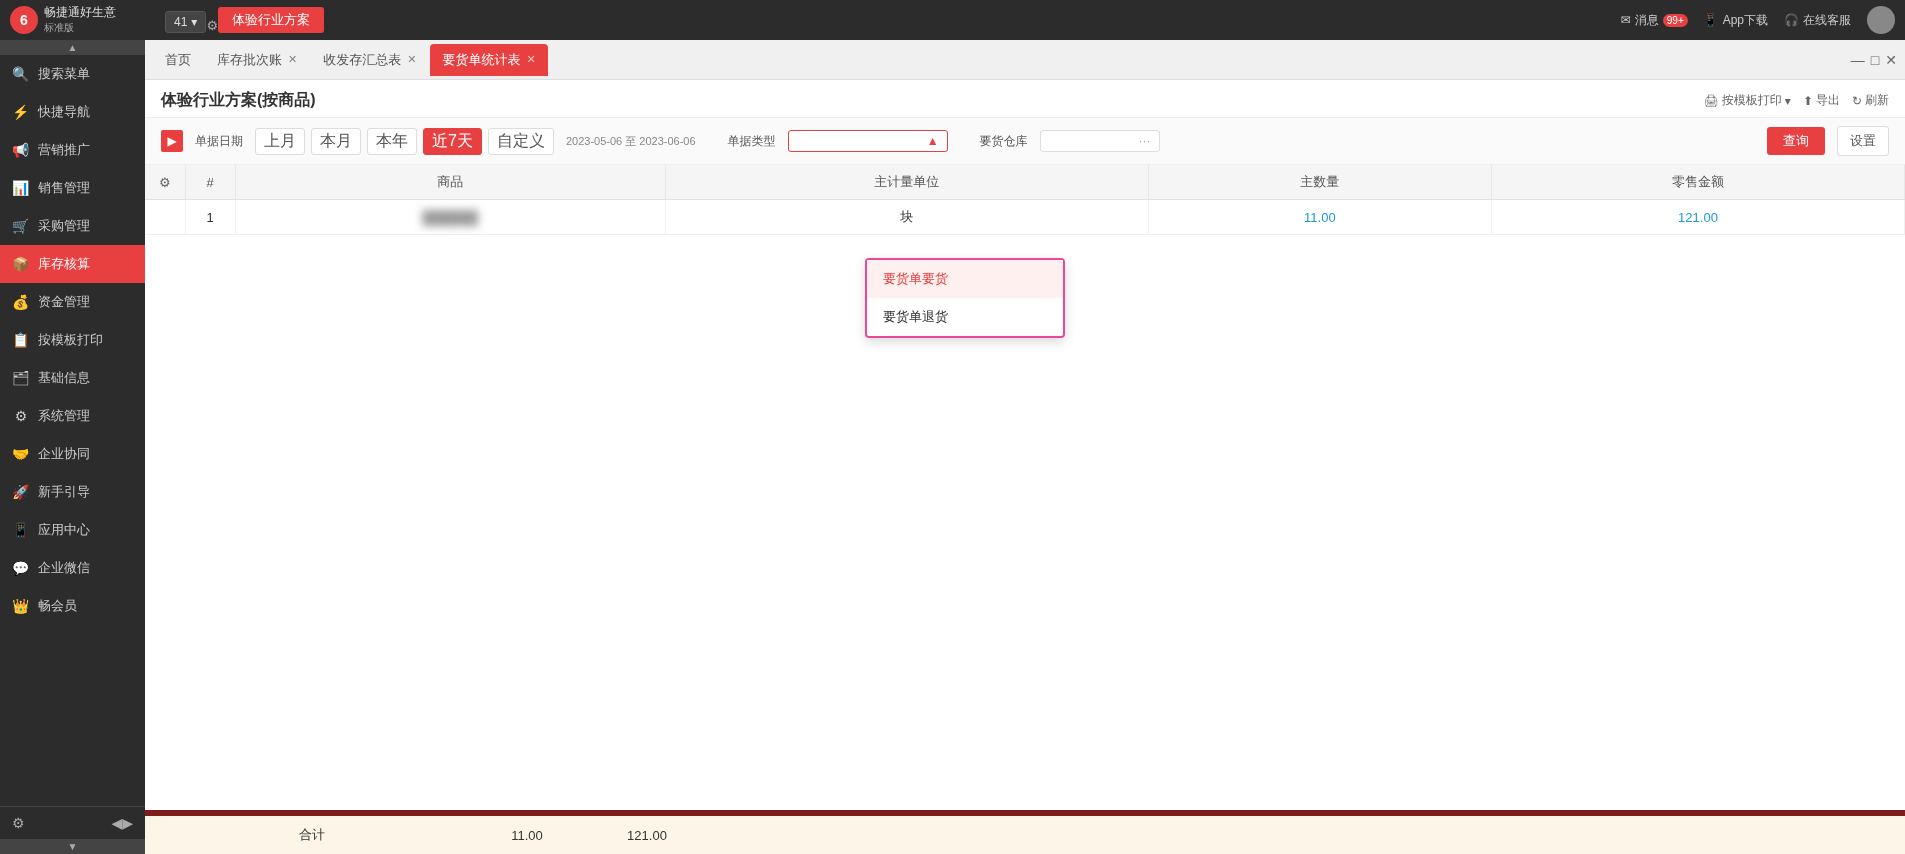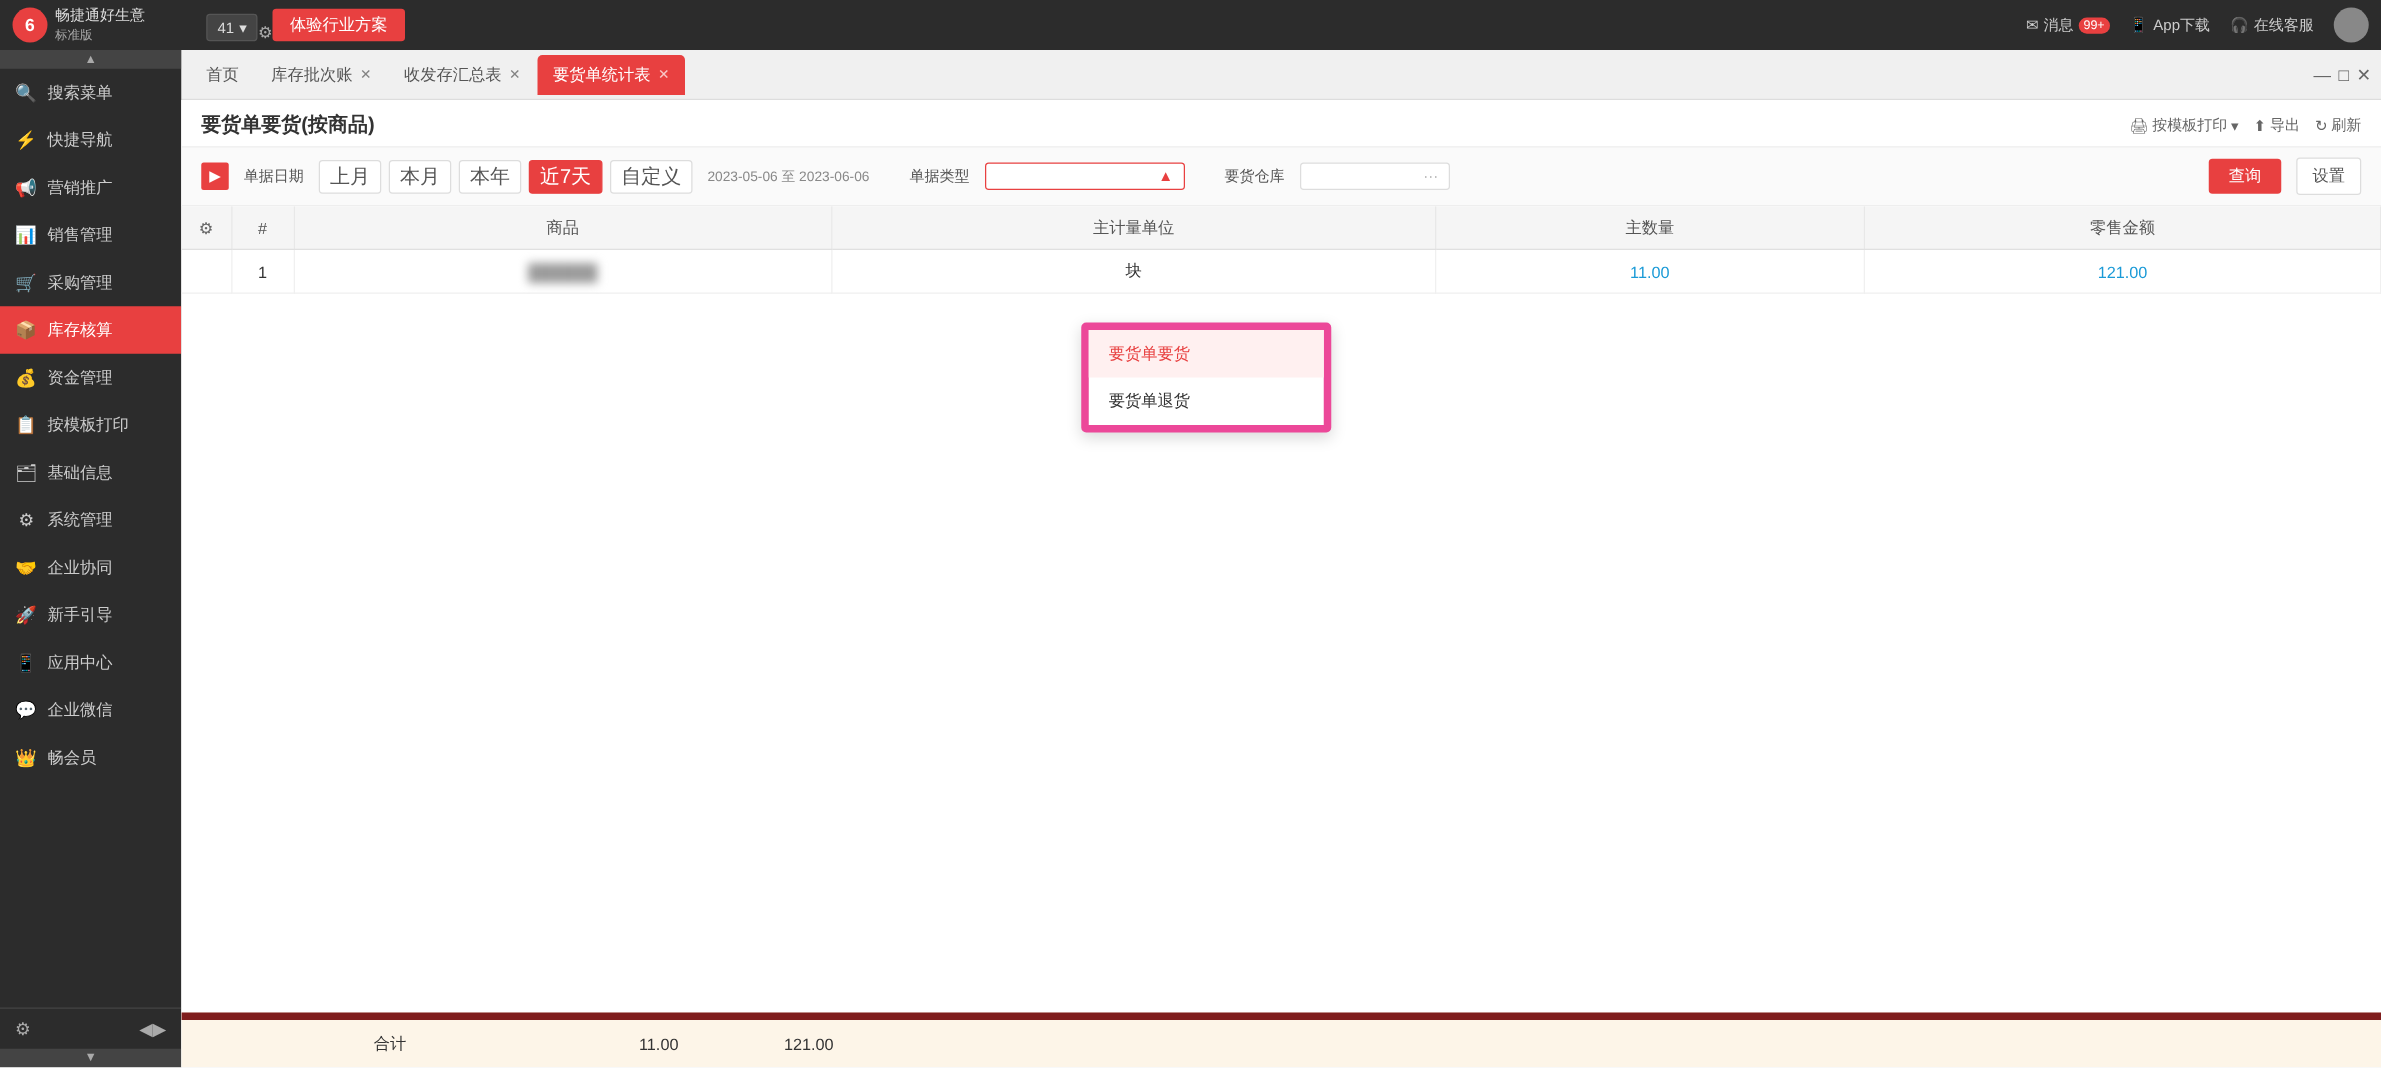--- a/index.html
+++ b/index.html
@@ -362,21 +362,21 @@
       cursor: pointer;
       font-size: 13px;
     }
 
     
     .dropdown-overlay {
       position: absolute;
       top: 178px;
       left: 720px;
       background: white;
-      border: 6px solid #ec4899;
+      border: 2px solid #ec4899;
       border-radius: 4px;
       box-shadow: 0 4px 12px rgba(0,0,0,0.15);
       z-index: 100;
       min-width: 200px;
     }
     .dropdown-item {
       padding: 10px 16px;
       cursor: pointer;
       font-size: 13px;
       color: #333;
@@ -583,21 +583,21 @@
       <div class="tab-actions">
         <span class="tab-action-btn">—</span>
         <span class="tab-action-btn">□</span>
         <span class="tab-action-btn">✕</span>
       </div>
     </div>
 
     <div class="page-content">
 
       <div class="page-title-bar">
-        <div class="page-title">要货单要货(按商品)</div>
+        <div class="page-title">体验行业方案(按商品)</div>
         <div class="title-actions">
           <div class="title-action-item">
             <span>🖨</span>
             <span>按模板打印</span>
             <span>▾</span>
           </div>
           <div class="title-action-item">
             <span>⬆</span>
             <span>导出</span>
           </div>

